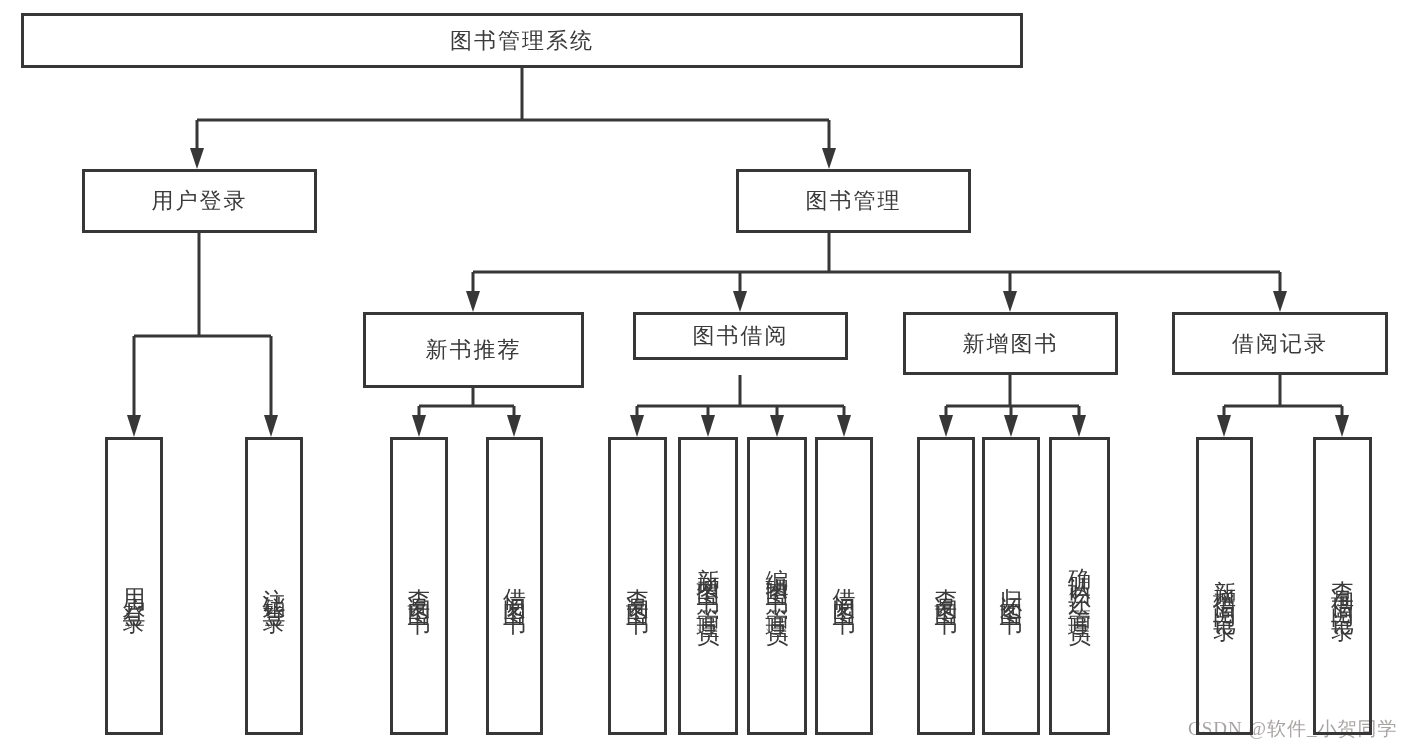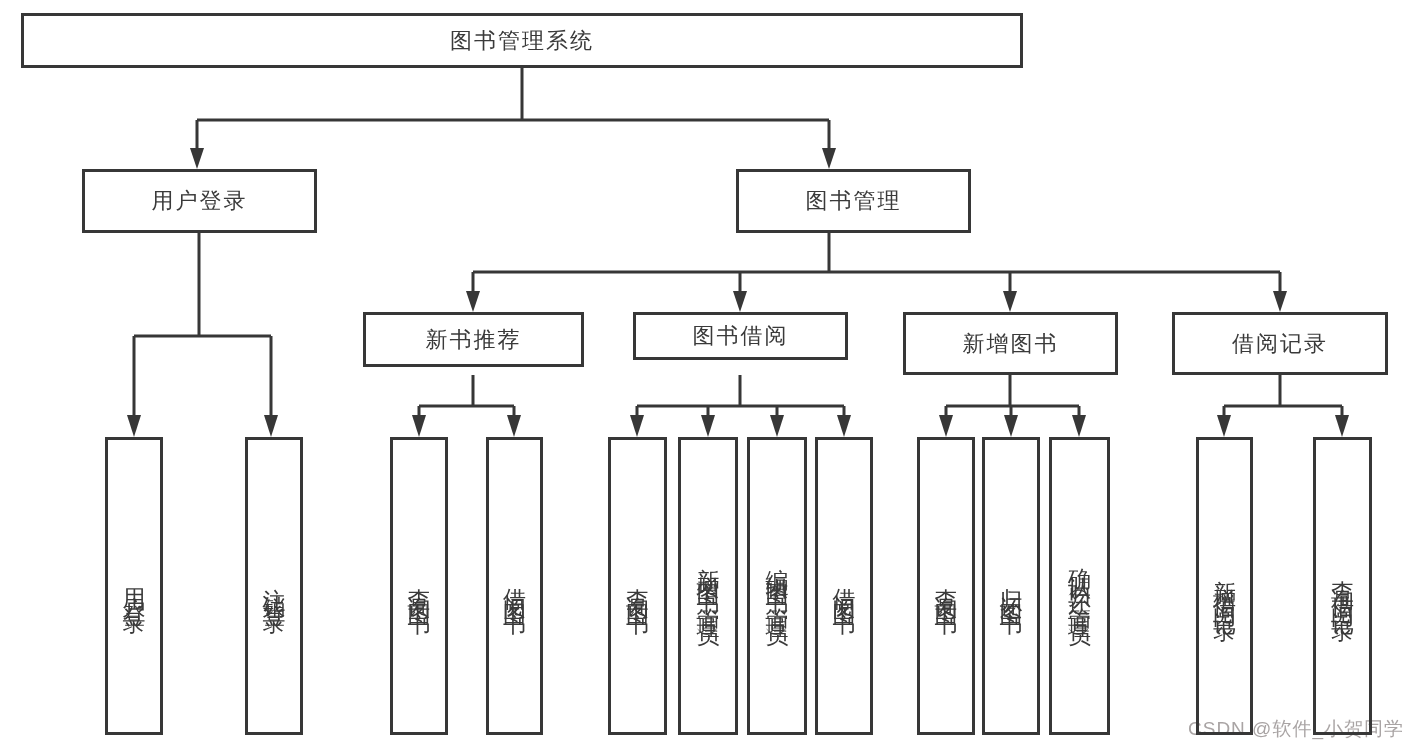--- a/index.html
+++ b/index.html
@@ -1,21 +1,21 @@
 <!DOCTYPE html>
 <html><head>
 <meta charset="utf-8">
 <style>
   html, body { margin: 0; padding: 0; background: #ffffff; }
   #stage {
     position: relative;
     width: 1405px;
     height: 747px;
     background: #ffffff;
-    font-family: Liberation Sans, sans-serif;
+    font-family: Liberation Serif, serif;
     overflow: hidden;
   }
   #connectors {
     position: absolute;
     left: 0; top: 0;
     width: 1405px; height: 747px;
     z-index: 1;
   }
   .node {
     position: absolute;
@@ -102,21 +102,21 @@
     <span>图书管理系统</span>
   </div>
 
   <div class="node" style="left:82px; top:169px; width:235px; height:64px;">
     <span>用户登录</span>
   </div>
   <div class="node" style="left:712px; top:169px; width:235px; height:64px;margin-left:24px;">
     <span>图书管理</span>
   </div>
 
-  <div class="node" style="left:363px; top:312px; width:221px; height:55px;">
+  <div class="node" style="left:363px; top:312px; width:221px; height:76px;">
     <span>新书推荐</span>
   </div>
   <div class="node" style="left:633px; top:312px; width:215px; height:48px;">
     <span>图书借阅</span>
   </div>
   <div class="node" style="left:903px; top:312px; width:215px; height:63px;">
     <span>新增图书</span>
   </div>
   <div class="node" style="left:1172px; top:312px; width:216px; height:63px;">
     <span>借阅记录</span>

